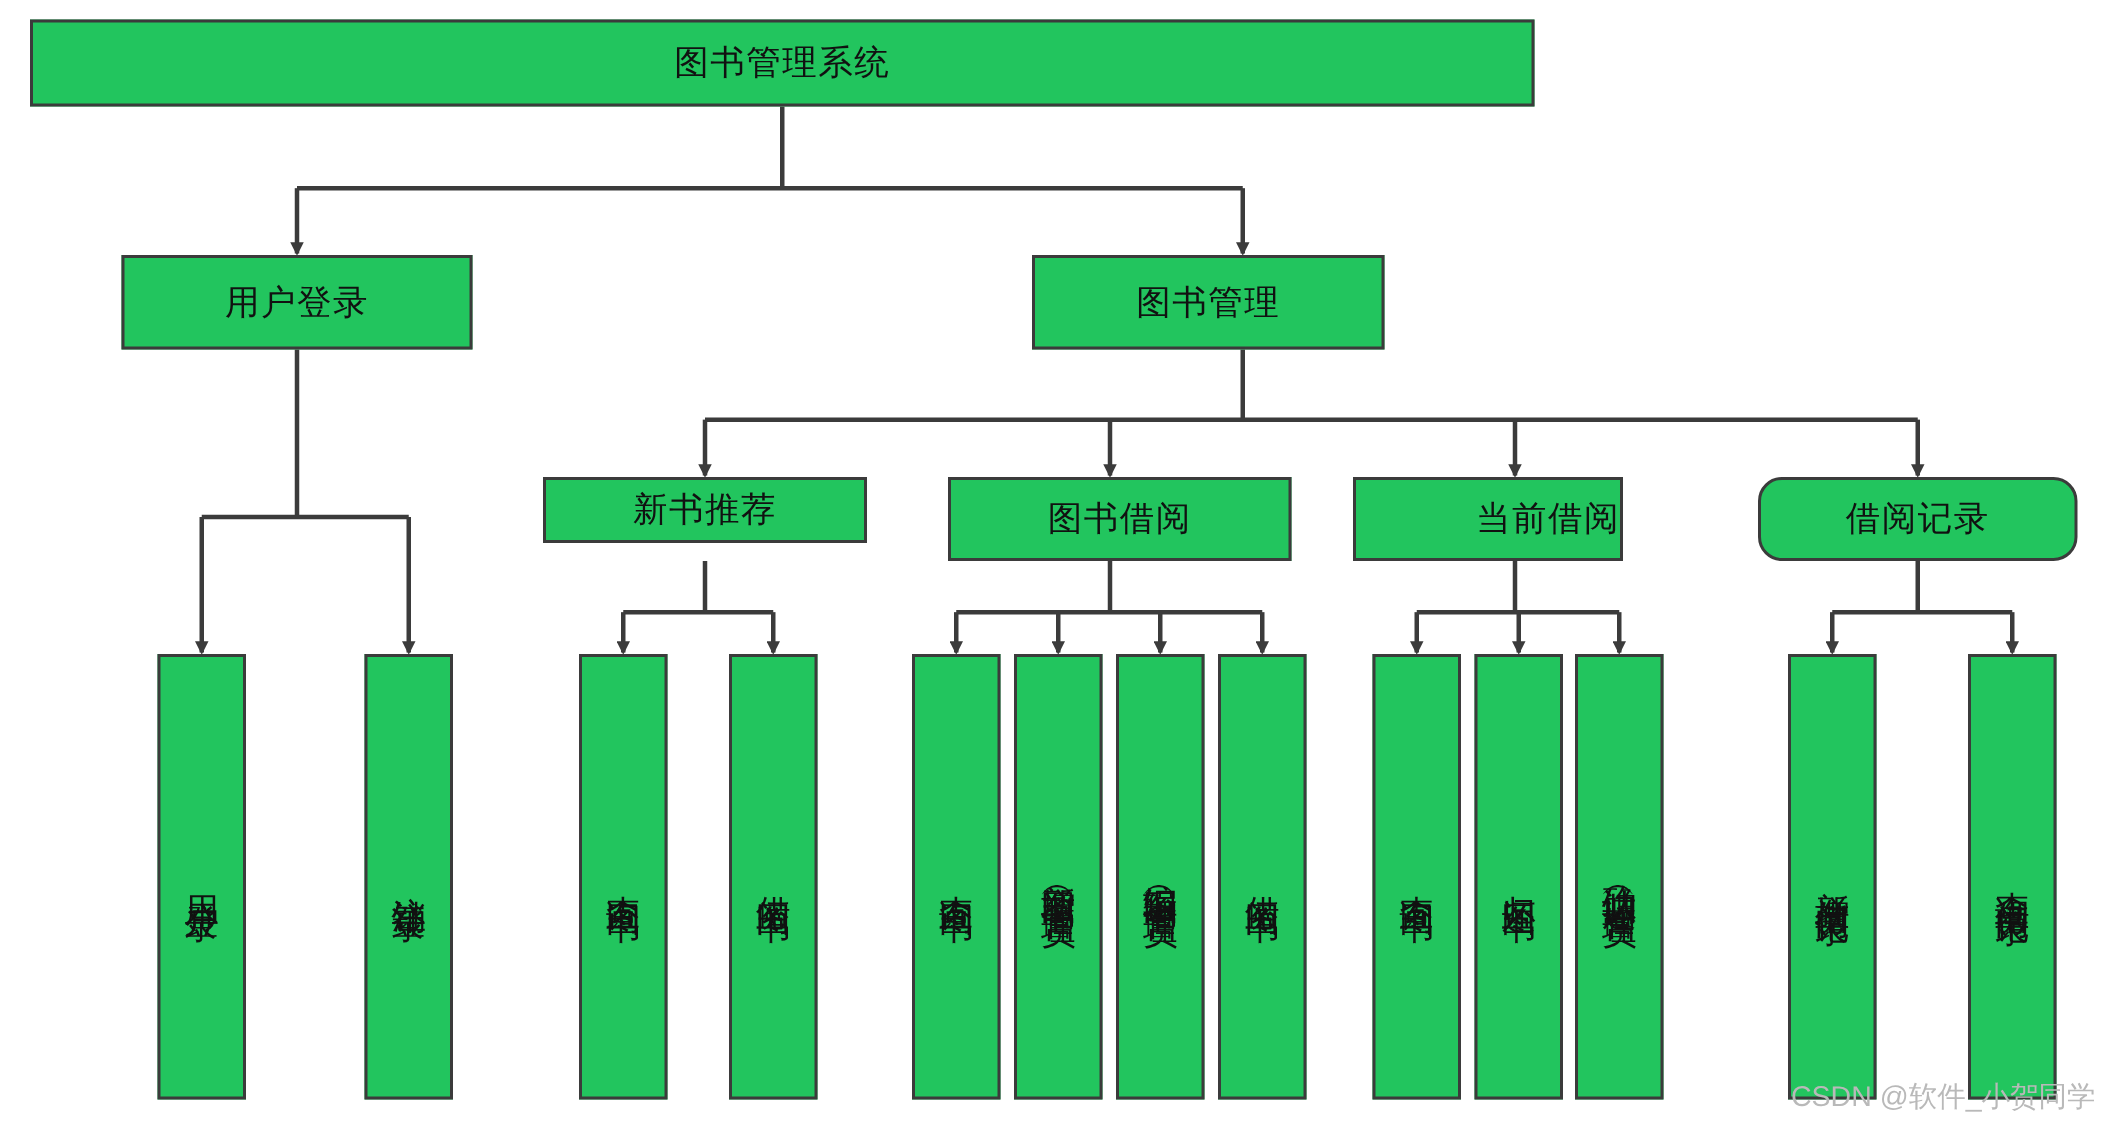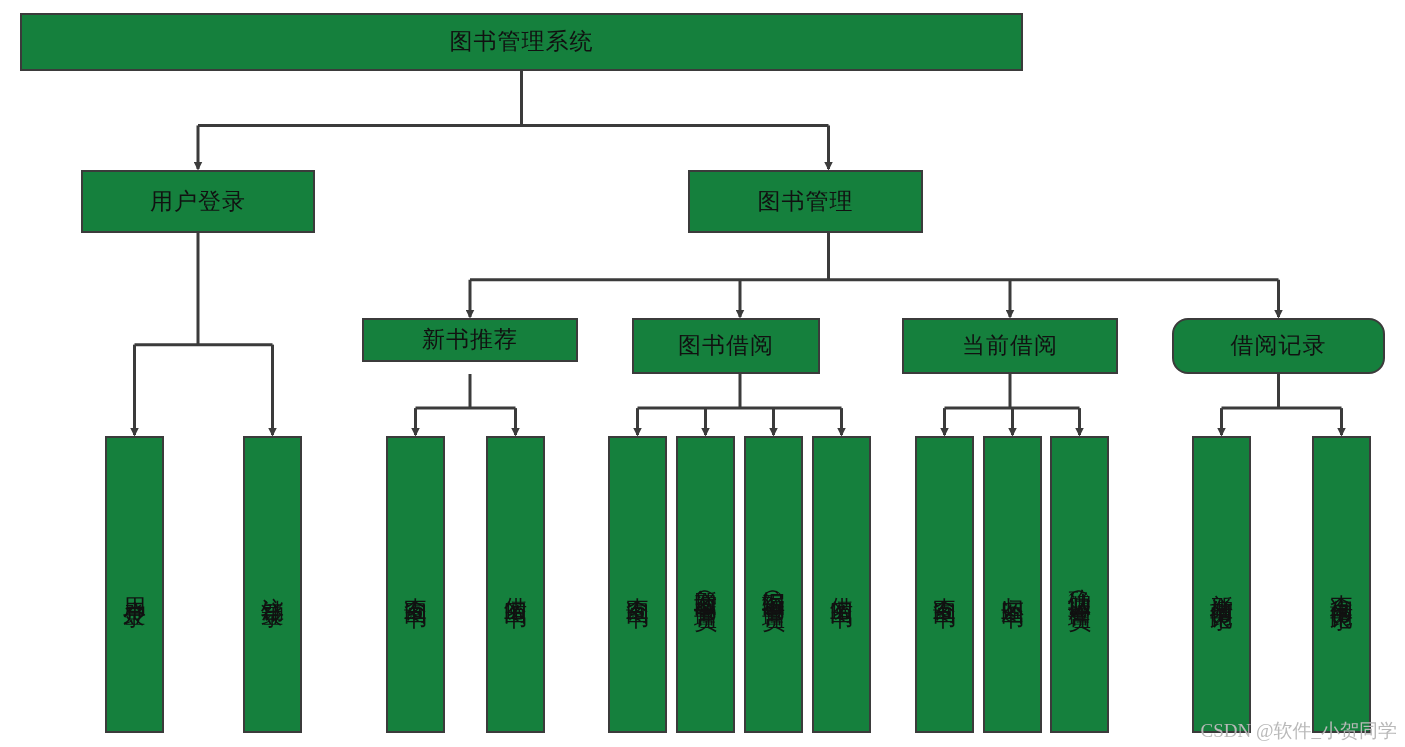--- a/index.html
+++ b/index.html
@@ -20,21 +20,21 @@
   #edges {
     position: absolute;
     left: 0;
     top: 0;
     width: 1405px;
     height: 747px;
   }
   .node {
     position: absolute;
     box-sizing: border-box;
-    background: #15803d;
+    background: #22c55e;
     border: 2.5px solid #3b3b3b;
     display: flex;
     align-items: center;
     justify-content: center;
     color: #111111;
     z-index: 2;
   }
   .node .label {
     display: block;
     text-align: center;
@@ -53,21 +53,21 @@
     line-height: 1;
   }
   #watermark {
     position: absolute;
     right: 8px;
     bottom: 3px;
     font-size: 19px;
     color: #b9b9b9;
     white-space: nowrap;
     z-index: 5;
-    font-family: Liberation Serif, serif;
+    font-family: Liberation Sans, sans-serif;
   }
 </style>
 </head>
 <body>
 
 <div id="canvas">
   <svg id="edges" viewBox="0 0 1405 747" xmlns="http://www.w3.org/2000/svg">
     <defs>
       <marker id="arrowhead" markerWidth="9" markerHeight="9" refX="7.5" refY="4.5" orient="auto" markerUnits="userSpaceOnUse">
         <path d="M 0 0 L 9 4.5 L 0 9 z" fill="#3b3b3b"></path>
@@ -116,24 +116,24 @@
       </div>
       <div class="node horizontal" style="left: 81px; top: 170px; width: 234px; height: 63px;">
         <span class="label">用户登录</span>
       </div>
       <div class="node horizontal" style="left: 688px; top: 170px; width: 235px; height: 63px;">
         <span class="label">图书管理</span>
       </div>
       <div class="node horizontal" style="left: 362px; top: 318px; width: 216px; height: 44px;">
         <span class="label">新书推荐</span>
       </div>
-      <div class="node horizontal" style="left: 632px; top: 318px; width: 188px; height: 56px;">
+      <div class="node horizontal" style="left: 632px; top: 318px; width: 229px; height: 56px;">
         <span class="label">图书借阅</span>
       </div>
-      <div class="node horizontal" style="left: 902px; top: 318px; width: 216px; height: 56px;">
+      <div class="node horizontal" style="left: 902px; top: 318px; width: 180px; height: 56px; justify-content: flex-end;">
         <span class="label">当前借阅</span>
       </div>
       <div class="node horizontal" style="left: 1172px; top: 318px; width: 213px; height: 56px; border-radius: 16px;">
         <span class="label">借阅记录</span>
       </div>
       <div class="node vertical" style="left: 105px; top: 436px; width: 59px; height: 297px;">
         <span class="label">用户登录</span>
       </div>
       <div class="node vertical" style="left: 243px; top: 436px; width: 59px; height: 297px;">
         <span class="label">注销登录</span>

